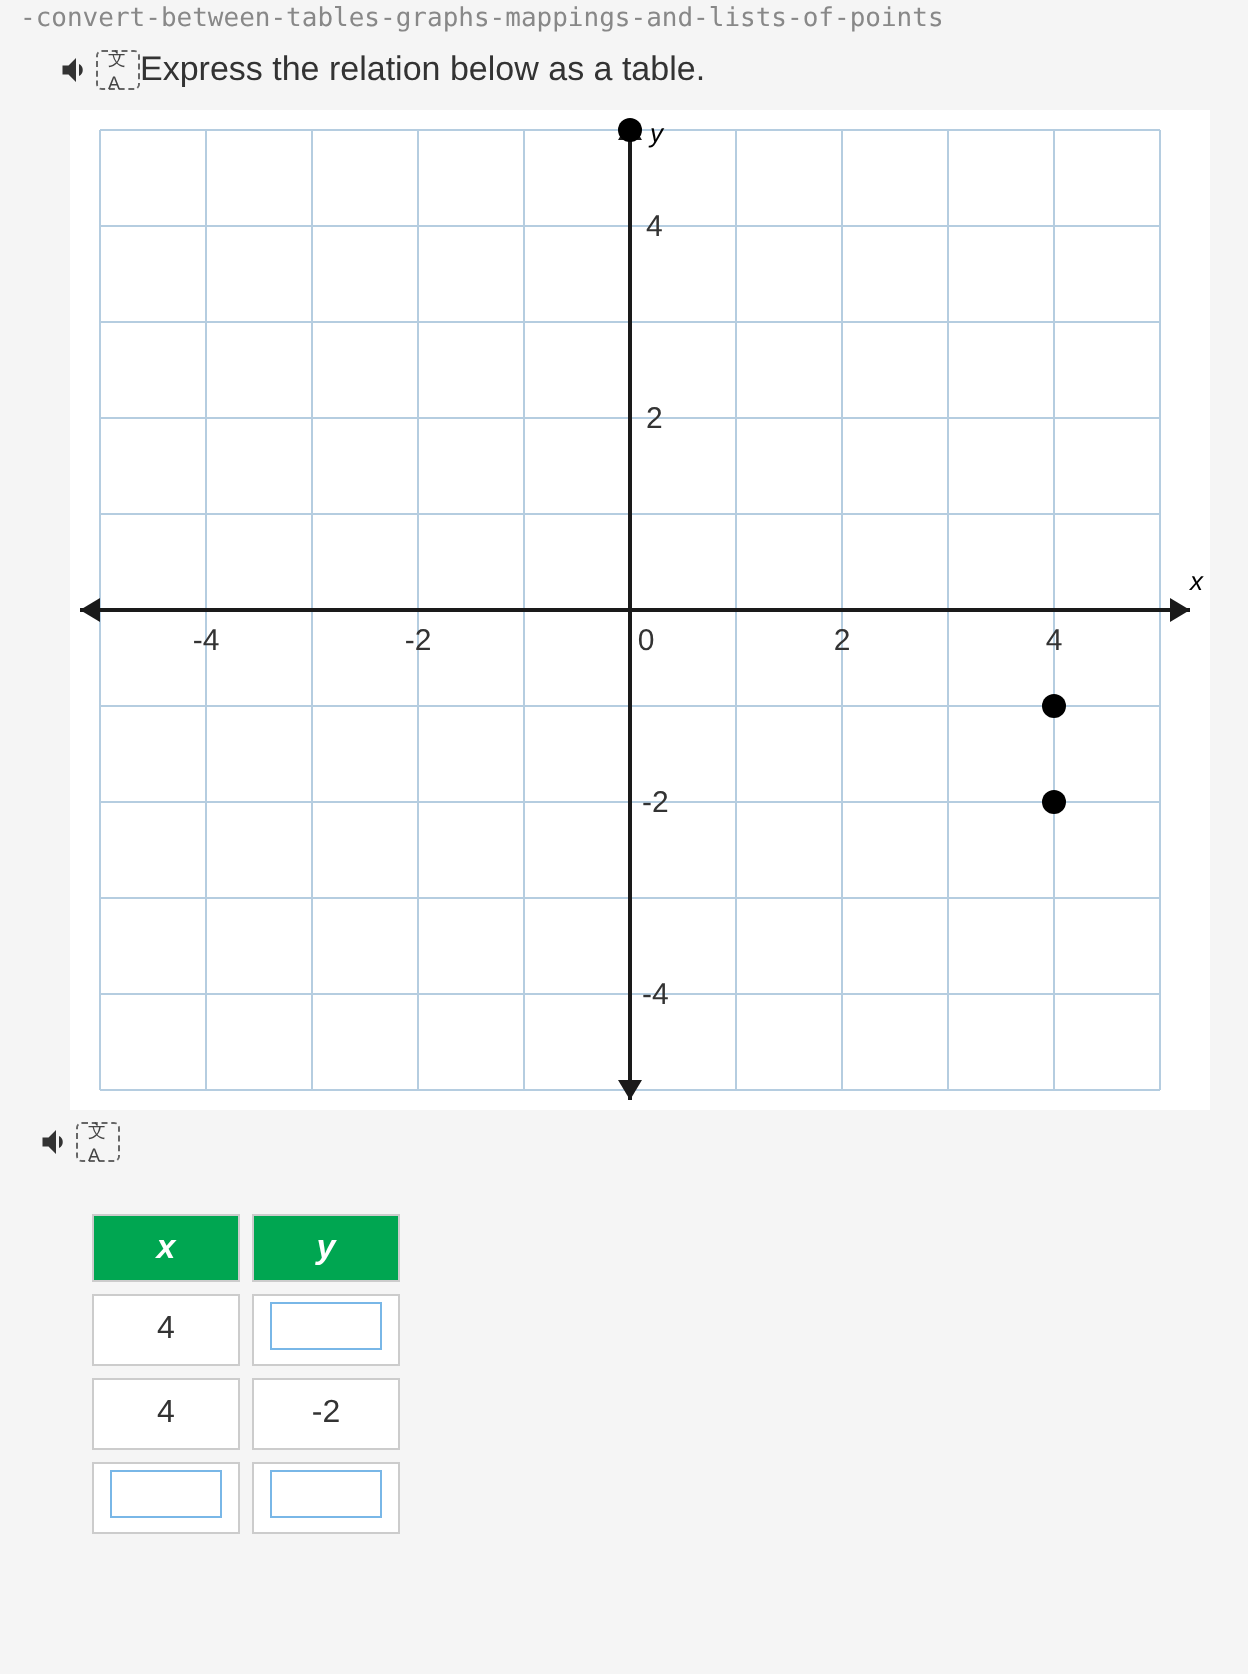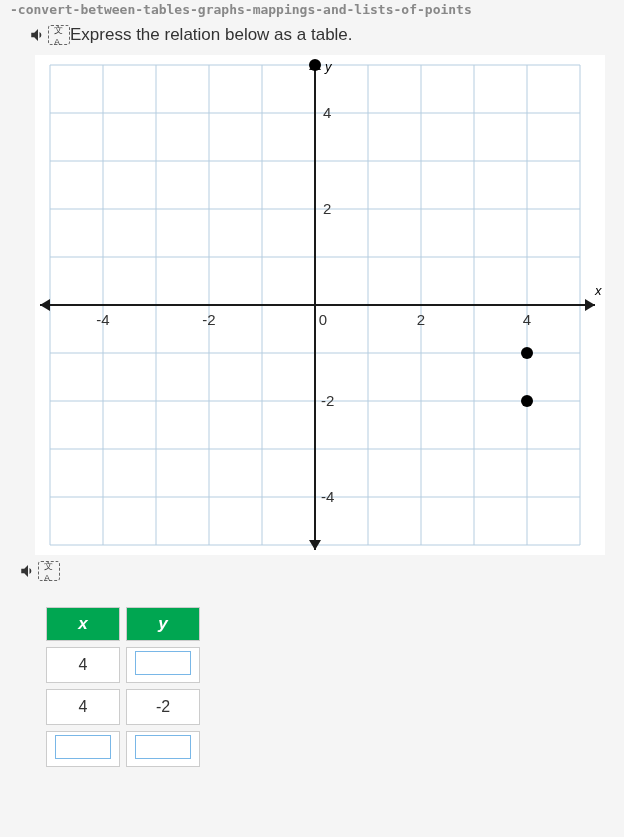--- a/index.html
+++ b/index.html
@@ -8,21 +8,20 @@
       background: #f5f5f5;
       width: 624px;
       height: 837px;
       overflow: hidden;
     }
     .breadcrumb {
       color: #888;
       font-size: 13px;
       padding: 2px 10px;
       font-family: monospace;
-      font-weight: bold;
     }
     .instruction-row {
       display: flex;
       align-items: center;
       gap: 0;
       padding: 6px 18px 10px 28px;
     }
     .speaker-icon, .scan-icon {
       display: inline-flex;
       align-items: center;

